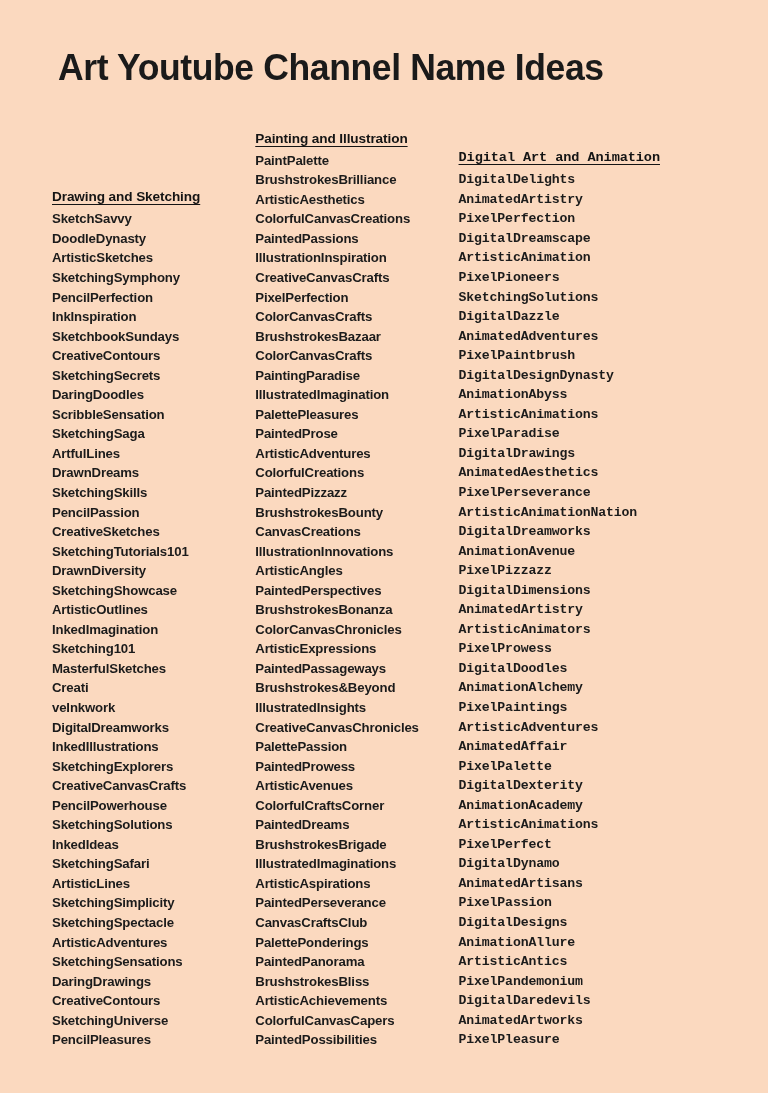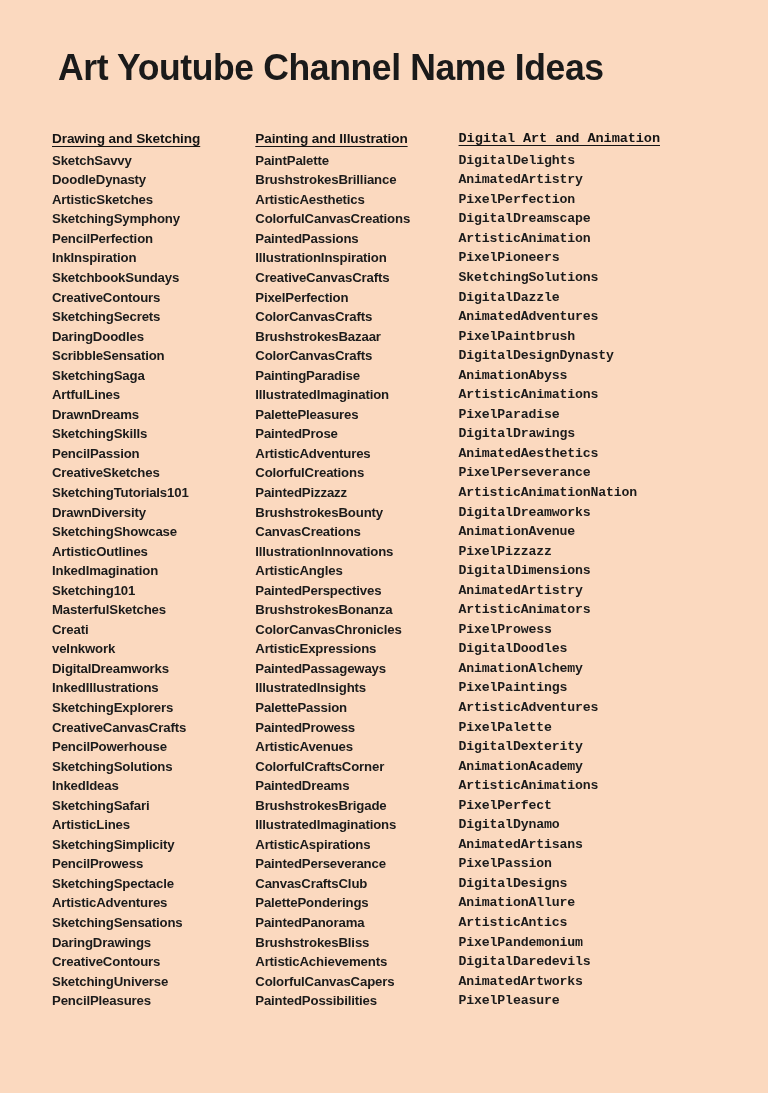--- a/index.html
+++ b/index.html
@@ -112,21 +112,20 @@
           <li class="name-item">DigitalDreamworks</li>
           <li class="name-item">InkedIllustrations</li>
           <li class="name-item">SketchingExplorers</li>
           <li class="name-item">CreativeCanvasCrafts</li>
           <li class="name-item">PencilPowerhouse</li>
           <li class="name-item">SketchingSolutions</li>
           <li class="name-item">InkedIdeas</li>
           <li class="name-item">SketchingSafari</li>
           <li class="name-item">ArtisticLines</li>
           <li class="name-item">SketchingSimplicity</li>
-          <li class="name-item">PencilProwess</li>
           <li class="name-item">SketchingSpectacle</li>
           <li class="name-item">ArtisticAdventures</li>
           <li class="name-item">SketchingSensations</li>
           <li class="name-item">DaringDrawings</li>
           <li class="name-item">CreativeContours</li>
           <li class="name-item">SketchingUniverse</li>
           <li class="name-item">PencilPleasures</li>
         </ul>
     </div>
 
@@ -153,21 +152,23 @@
           <li class="name-item">PaintedPizzazz</li>
           <li class="name-item">BrushstrokesBounty</li>
           <li class="name-item">CanvasCreations</li>
           <li class="name-item">IllustrationInnovations</li>
           <li class="name-item">ArtisticAngles</li>
           <li class="name-item">PaintedPerspectives</li>
           <li class="name-item">BrushstrokesBonanza</li>
           <li class="name-item">ColorCanvasChronicles</li>
           <li class="name-item">ArtisticExpressions</li>
           <li class="name-item">PaintedPassageways</li>
+          <li class="name-item">Brushstrokes&amp;Beyond</li>
           <li class="name-item">IllustratedInsights</li>
+          <li class="name-item">CreativeCanvasChronicles</li>
           <li class="name-item">PalettePassion</li>
           <li class="name-item">PaintedProwess</li>
           <li class="name-item">ArtisticAvenues</li>
           <li class="name-item">ColorfulCraftsCorner</li>
           <li class="name-item">PaintedDreams</li>
           <li class="name-item">BrushstrokesBrigade</li>
           <li class="name-item">IllustratedImaginations</li>
           <li class="name-item">ArtisticAspirations</li>
           <li class="name-item">PaintedPerseverance</li>
           <li class="name-item">CanvasCraftsClub</li>
@@ -205,20 +206,21 @@
           <li class="name-item">AnimationAvenue</li>
           <li class="name-item">PixelPizzazz</li>
           <li class="name-item">DigitalDimensions</li>
           <li class="name-item">AnimatedArtistry</li>
           <li class="name-item">ArtisticAnimators</li>
           <li class="name-item">PixelProwess</li>
           <li class="name-item">DigitalDoodles</li>
           <li class="name-item">AnimationAlchemy</li>
           <li class="name-item">PixelPaintings</li>
           <li class="name-item">ArtisticAdventures</li>
+          <li class="name-item">AnimatedAffair</li>
           <li class="name-item">PixelPalette</li>
           <li class="name-item">DigitalDexterity</li>
           <li class="name-item">AnimationAcademy</li>
           <li class="name-item">ArtisticAnimations</li>
           <li class="name-item">PixelPerfect</li>
           <li class="name-item">DigitalDynamo</li>
           <li class="name-item">AnimatedArtisans</li>
           <li class="name-item">PixelPassion</li>
           <li class="name-item">DigitalDesigns</li>
           <li class="name-item">AnimationAllure</li>

